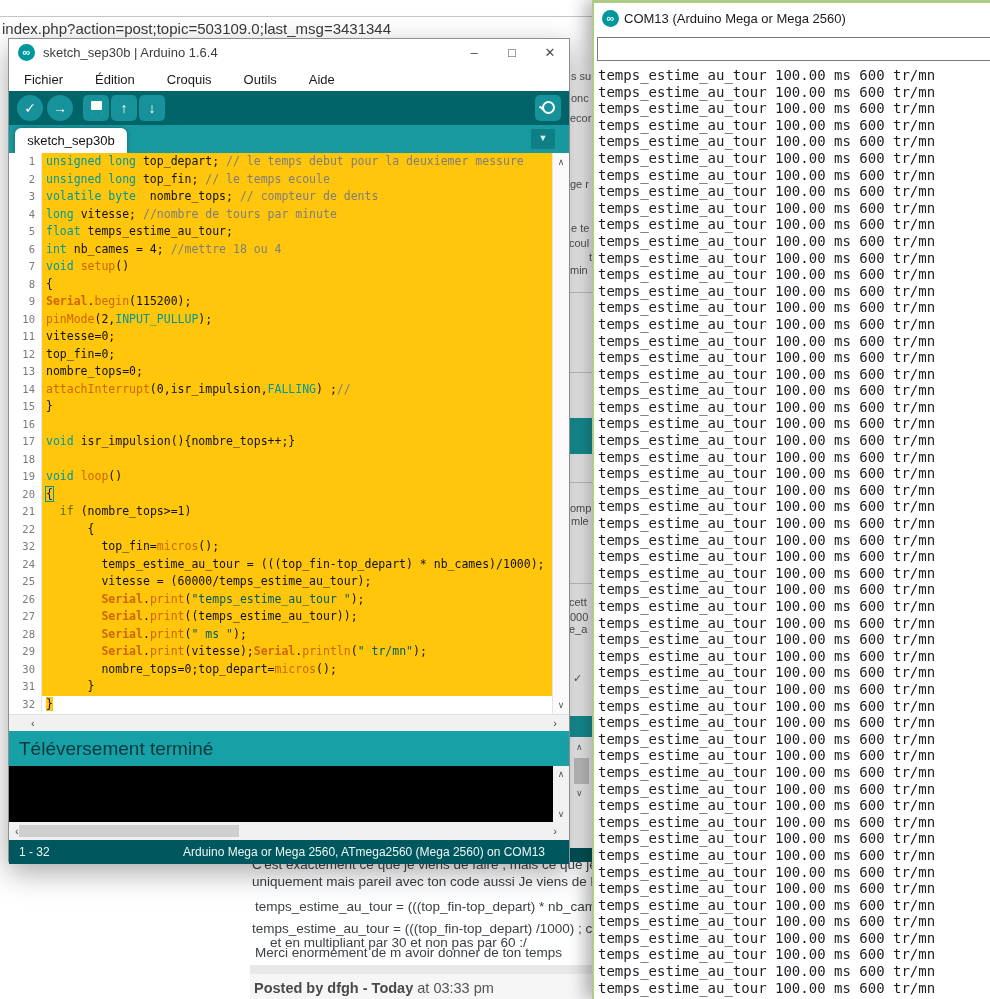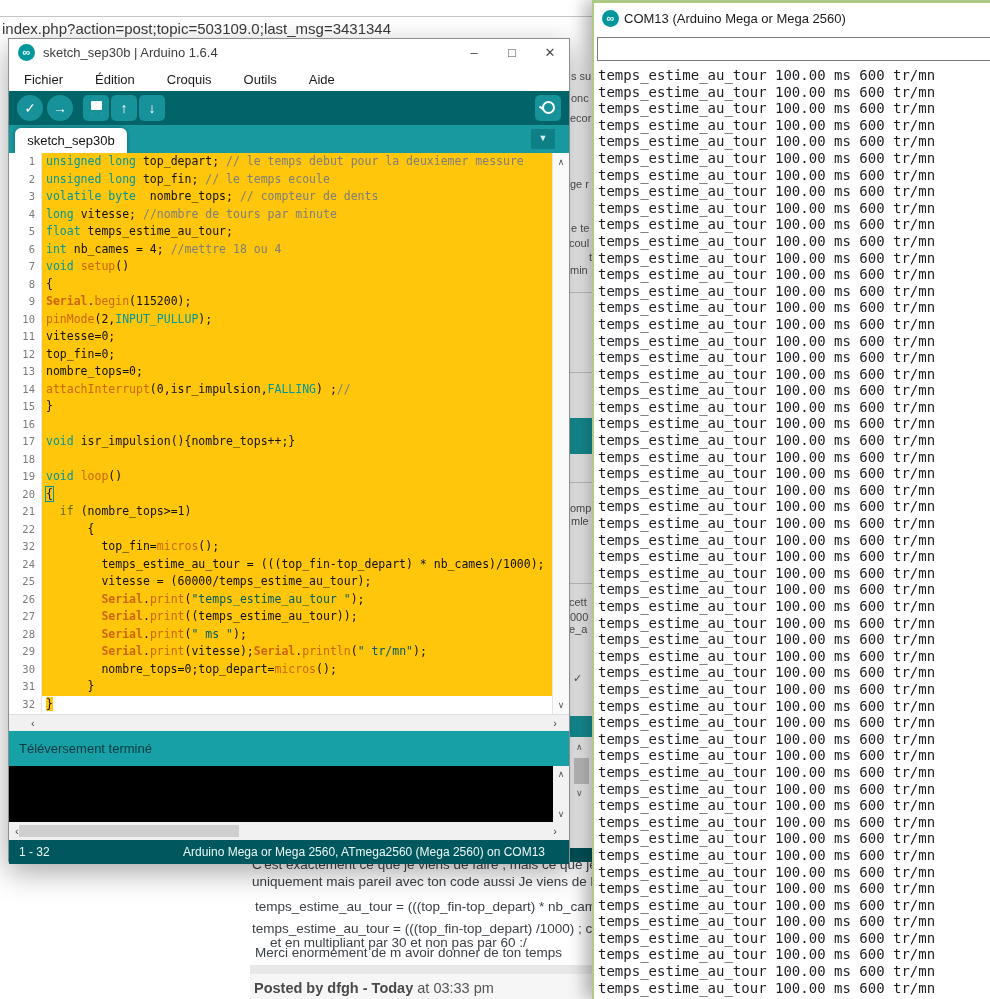--- a/index.html
+++ b/index.html
@@ -61,21 +61,21 @@
   .tk-s{color:#005B5E;}
   .tk-c{color:#7E7E7E;}
   .tk-p{color:#111;}
   .tk-o{color:#5E6D03;}
   .selchar{background:#FFC60B;}
   .brace{outline:1px solid #00979C;}
   #code-vscroll{position:absolute;right:0;top:0;width:16px;height:561px;background:#fafafa;border-left:1px solid #e4e4e4;}
   .scroll-arrow{position:absolute;left:0;width:16px;text-align:center;font-size:9px;color:#555;}
   #hscroll1{position:relative;height:16px;background:#f1f1f1;border-top:1px solid #e0e0e0;}
   .h-arrow{position:absolute;top:1px;font-size:11px;color:#444;line-height:14px;}
-  #status-msg{height:35px;background:#17A0A6;color:#07393c;font-size:13px;line-height:35px;padding-left:10px;}
+  #status-msg{height:35px;background:#17A0A6;color:#07393c;font-size:19px;line-height:35px;padding-left:10px;}
   #console{position:relative;height:56px;background:#000;}
   #console-vscroll{position:absolute;right:0;top:0;width:16px;height:56px;background:#f2f2f2;}
   #hscroll2{position:relative;height:18px;background:#f1f1f1;}
   #hscroll2 .thumb{position:absolute;left:10px;top:3px;width:220px;height:12px;background:#cfcfcf;}
   #ide-bottombar{height:24px;background:#00585E;color:#eaf6f6;font-size:12px;line-height:24px;position:relative;}
   #statusbar-left{position:absolute;left:10px;}
   #statusbar-right{position:absolute;right:24px;}
 
   
   #serial{position:absolute;left:592px;top:0;width:420px;height:999px;z-index:20;background:#fff;

